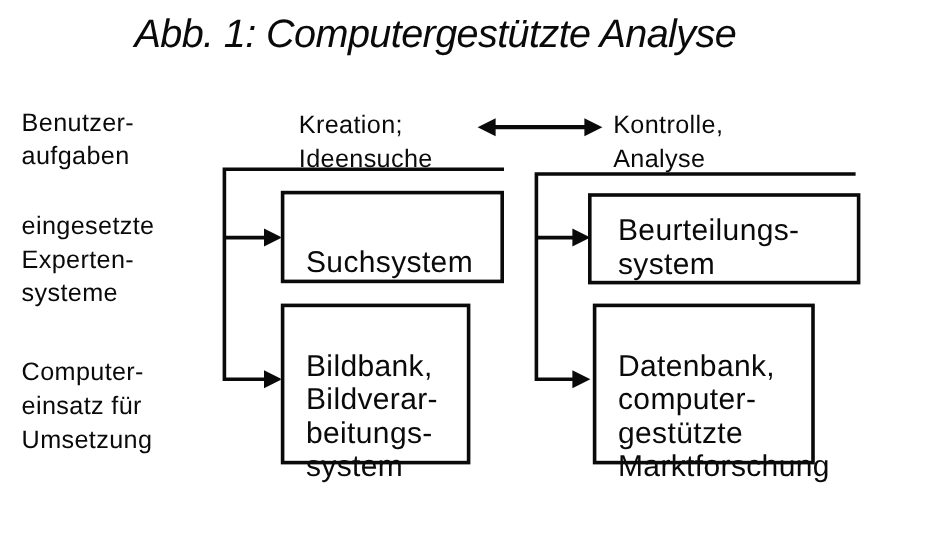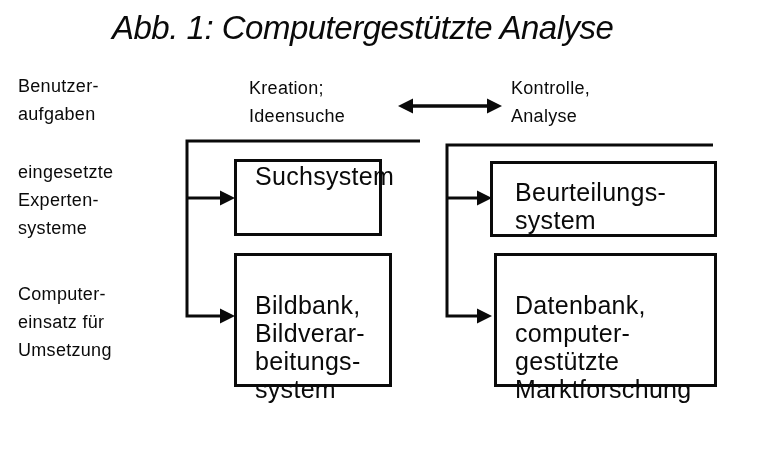--- a/index.html
+++ b/index.html
@@ -17,44 +17,45 @@
 
   .fig-title {
     position:absolute; left:112px; top:6px;
     font-size:33px; font-style:italic; font-weight:400;
     letter-spacing:-0.5px; line-height:44px;
     white-space:nowrap;
   }
 
   .txt {
     position:absolute;
-    font-size:18px; line-height:28px; letter-spacing:0.3px;
+    font-size:21px; line-height:28px; letter-spacing:0.3px;
     white-space:pre-line;
+    margin-top:17px;
   }
 
   .lbl-benutzer  { left:18px;  top:72px;  }
   .lbl-experten  { left:18px;  top:158px; }
   .lbl-computer  { left:18px;  top:280px; }
   .phase-kreation  { left:249px; top:74px; }
   .phase-kontrolle { left:511px; top:74px; }
 
   .box {
     position:absolute;
     border:3px solid var(--ink);
     background:var(--paper);
     font-size:25px; line-height:28px; letter-spacing:0.3px;
     white-space:pre-line;
   }
-  .box-such       { left:234px; top:159px; width:148px; height:77px;
-                    display:flex; align-items:flex-start; padding-left:18px; }
+  .box-such       { left:234px; top:159px; width:186px; height:77px;
+                    display:flex; align-items:flex-end; padding-left:18px; }
   .box-bildbank   { left:234px; top:253px; width:158px; height:134px;
                     padding:7px 0 0 18px; }
   .box-beurteilung{ left:490px; top:161px; width:227px; height:76px;
                     display:flex; align-items:flex-end; padding-left:22px; }
-  .box-datenbank  { left:494px; top:253px; width:223px; height:134px;
+  .box-datenbank  { left:494px; top:253px; width:185px; height:134px;
                     padding:7px 0 0 18px; }
 
   .overlay {
     position:absolute; left:0; top:0; width:771px; height:451px;
     pointer-events:none;
   }
   .overlay path     { stroke:var(--ink); fill:none; stroke-width:3; }
   .overlay .thick   { stroke-width:3.5; }
   .overlay polygon  { fill:var(--ink); stroke:none; }
 </style>

